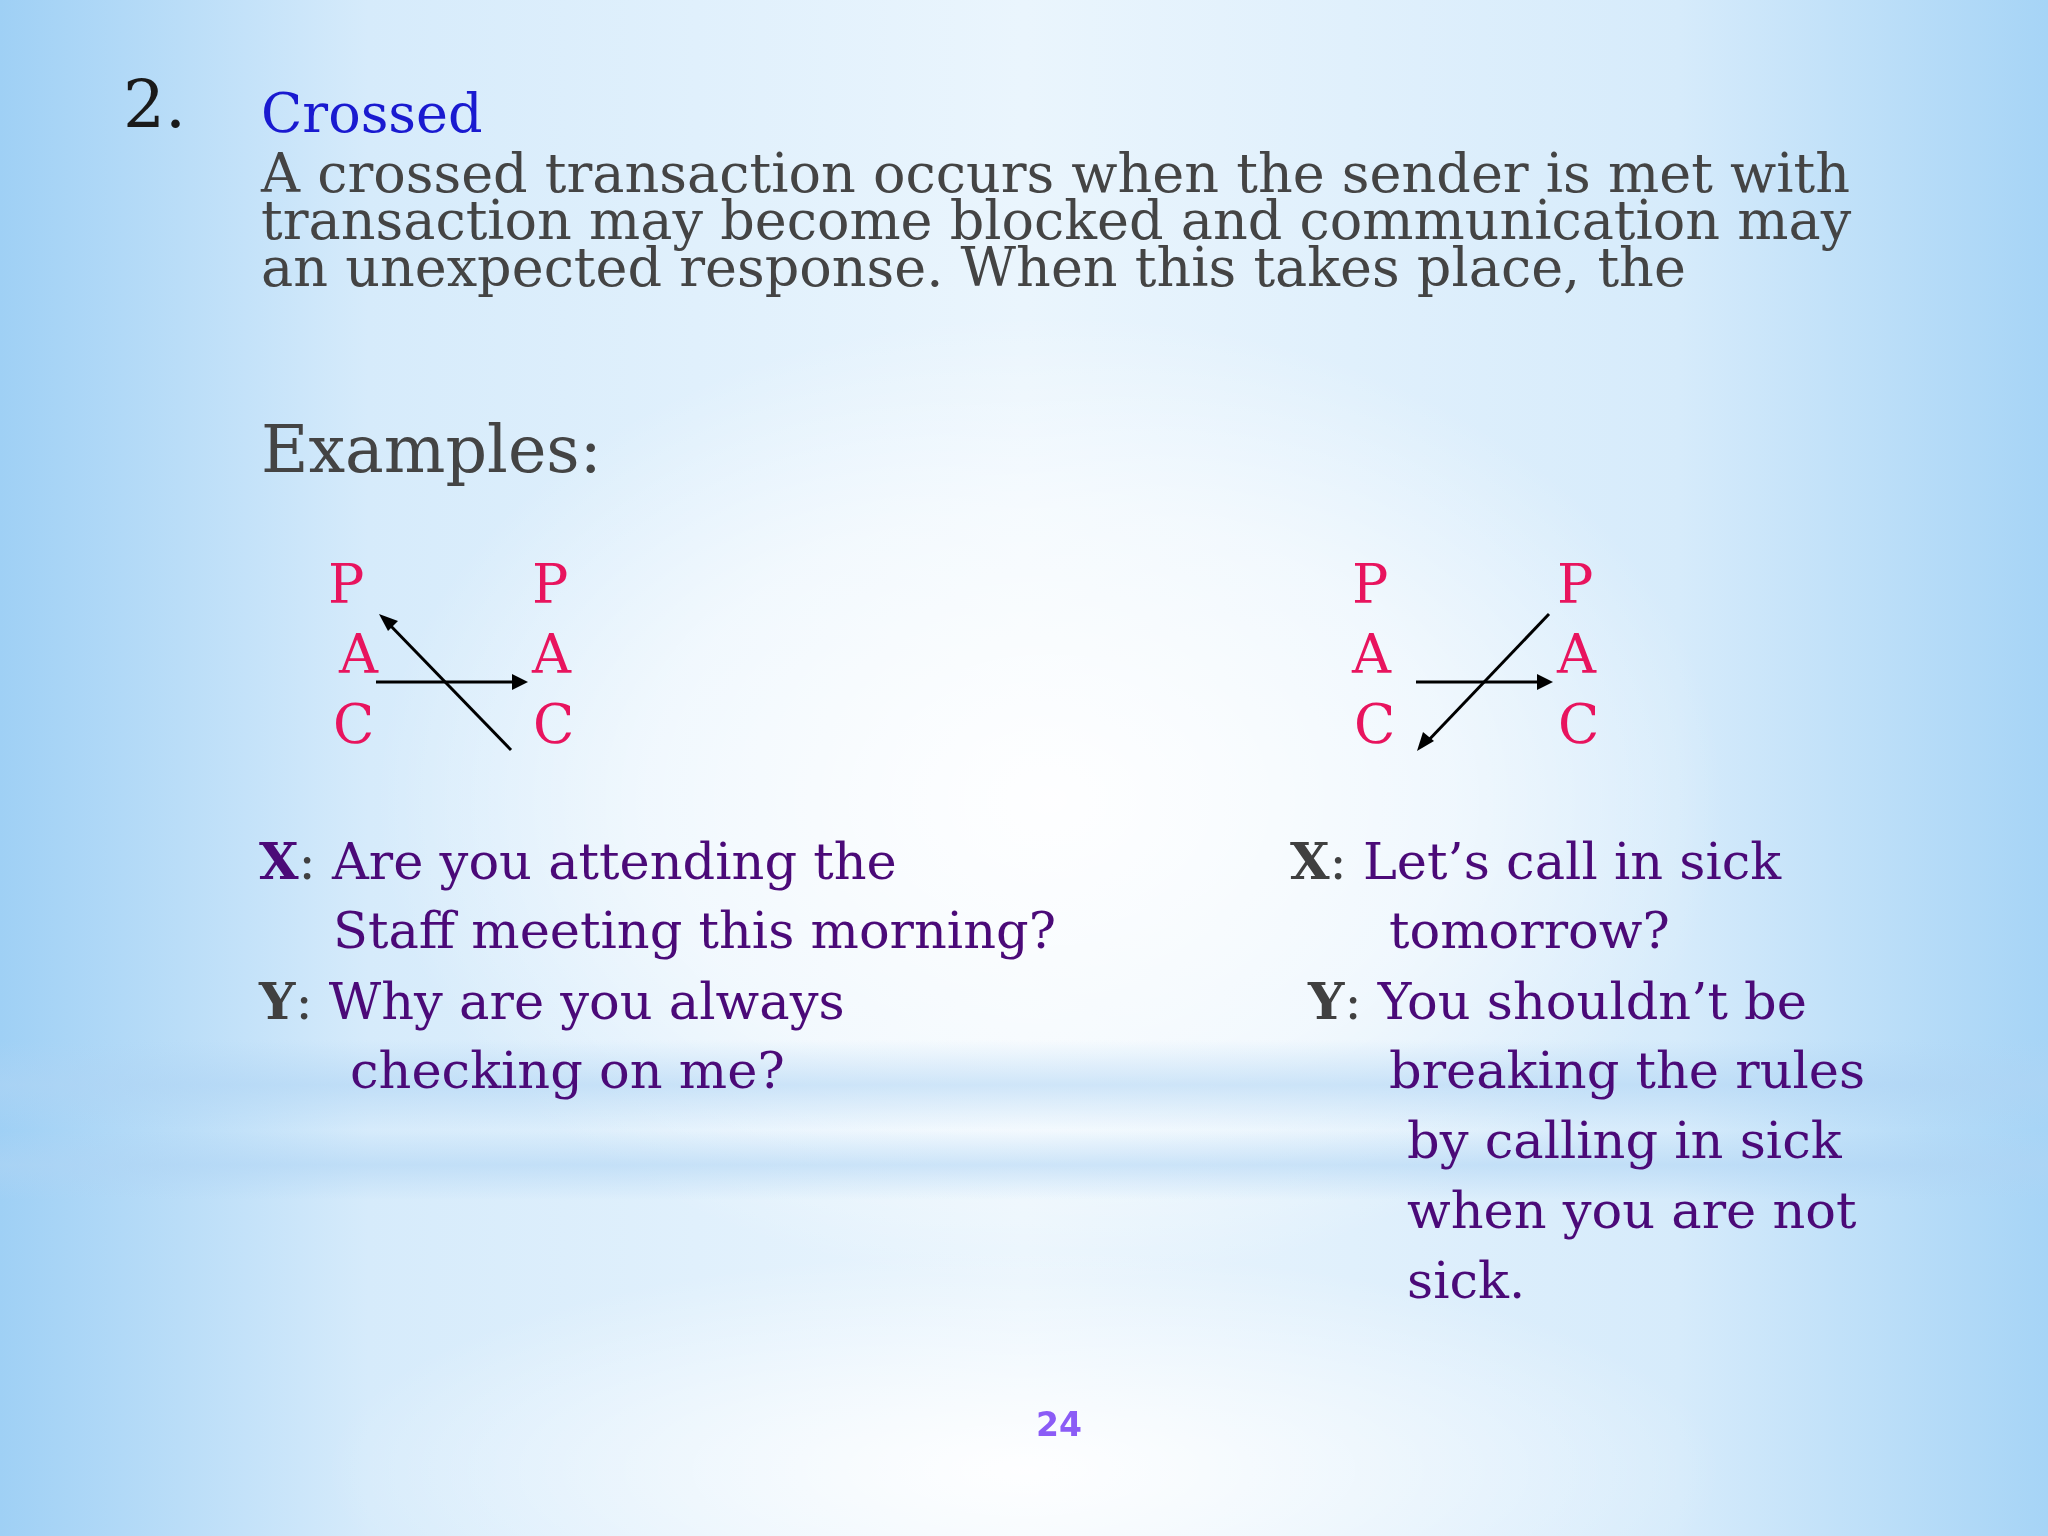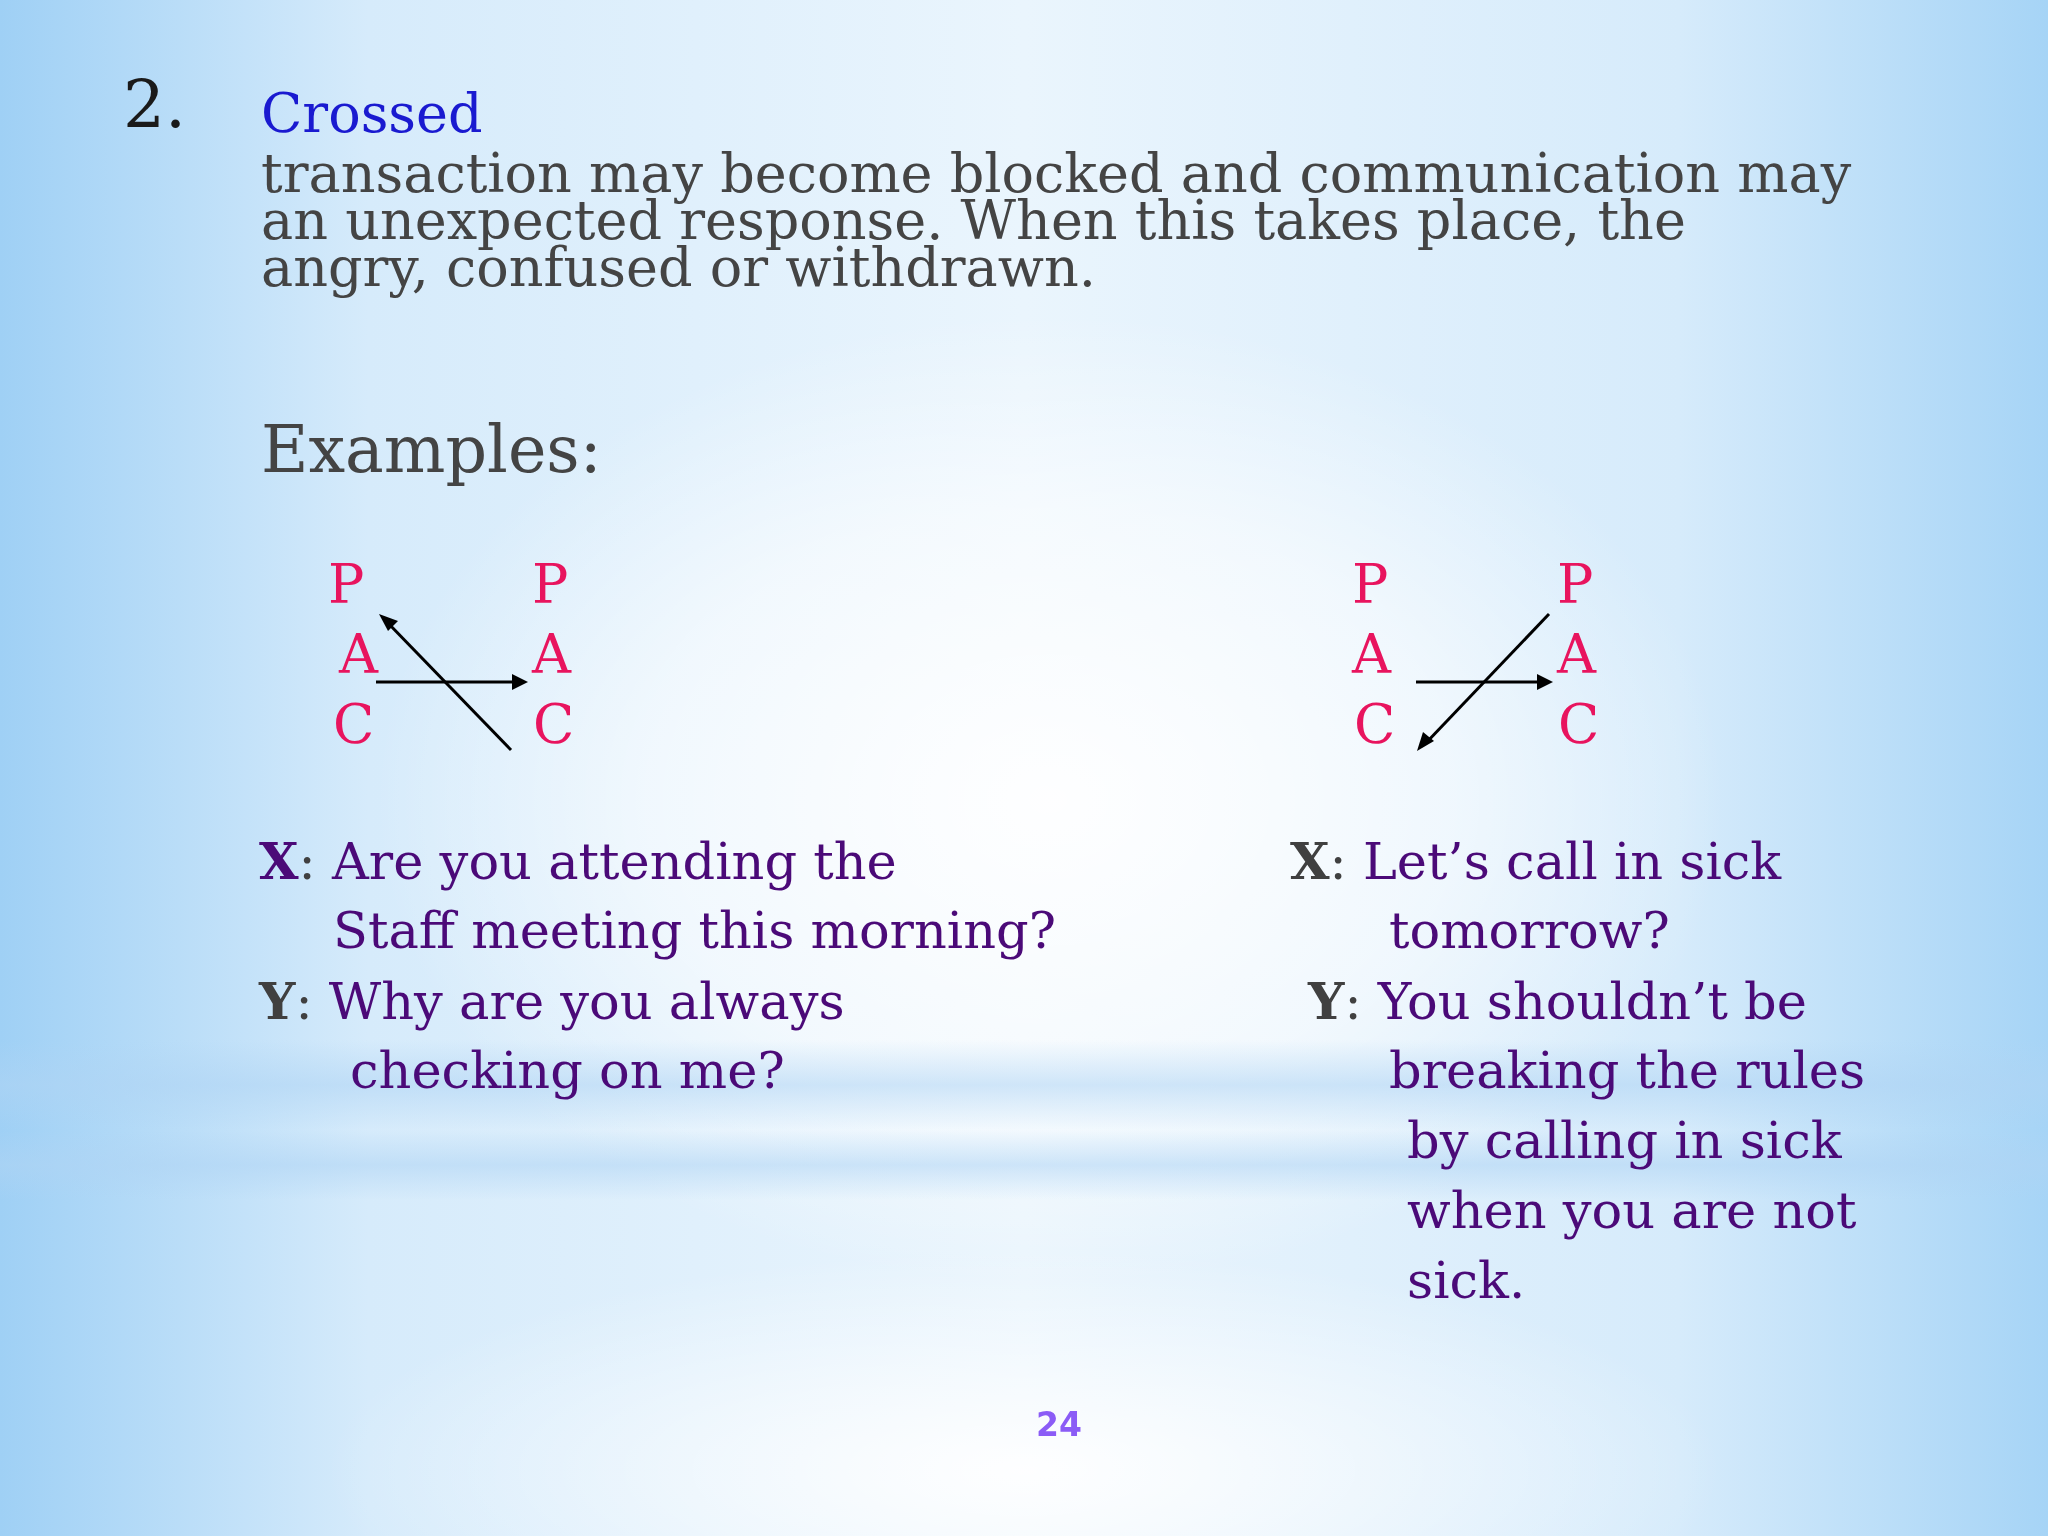--- a/index.html
+++ b/index.html
@@ -30,23 +30,23 @@
 </head>
 <body>
 
 <div class="band" style="top:1040px;"></div>
 <div class="band" style="top:1130px; height:70px;"></div>
 
 <div class="abs num">2.</div>
 <div class="abs heading">Crossed</div>
 
 <div class="abs body-text">
+  <div>A crossed transaction occurs when the sender is met with</div>
   <div>transaction may become blocked and communication may</div>
   <div>an unexpected response. When this takes place, the</div>
-  <div>angry, confused or withdrawn.</div>
 </div>
 
 <div class="abs examples">Examples:</div>
 
 <div>
   <div class="abs ego" style="left:328px; top:553px;">P</div>
   <div class="abs ego" style="left:339px; top:623px;">A</div>
   <div class="abs ego" style="left:333px; top:693px;">C</div>
   <div class="abs ego" style="left:532px; top:553px;">P</div>
   <div class="abs ego" style="left:532px; top:623px;">A</div>

